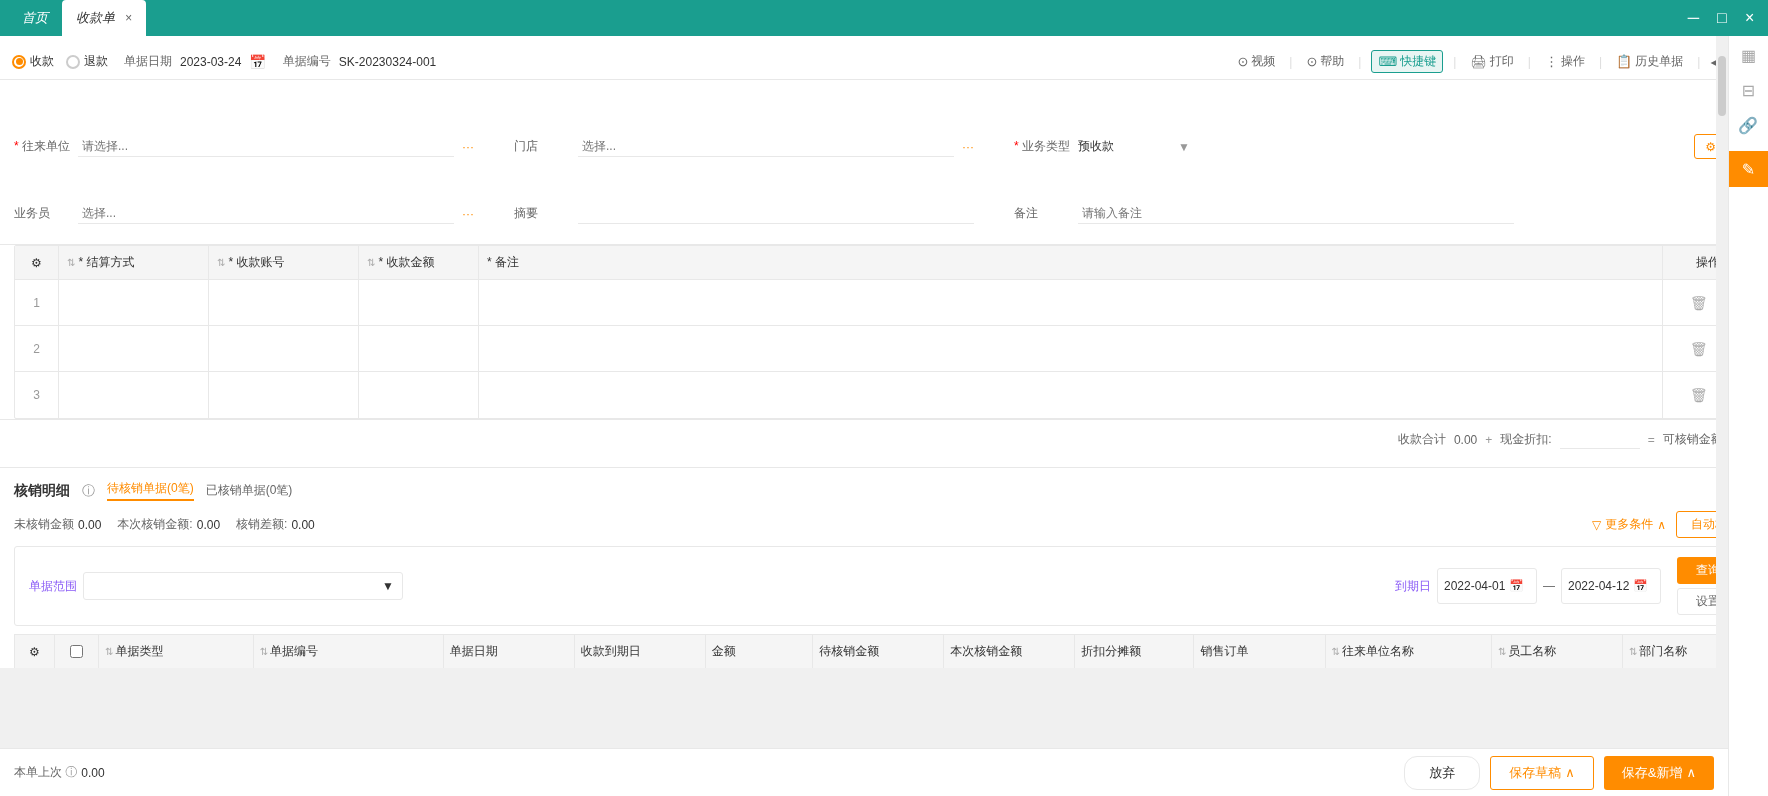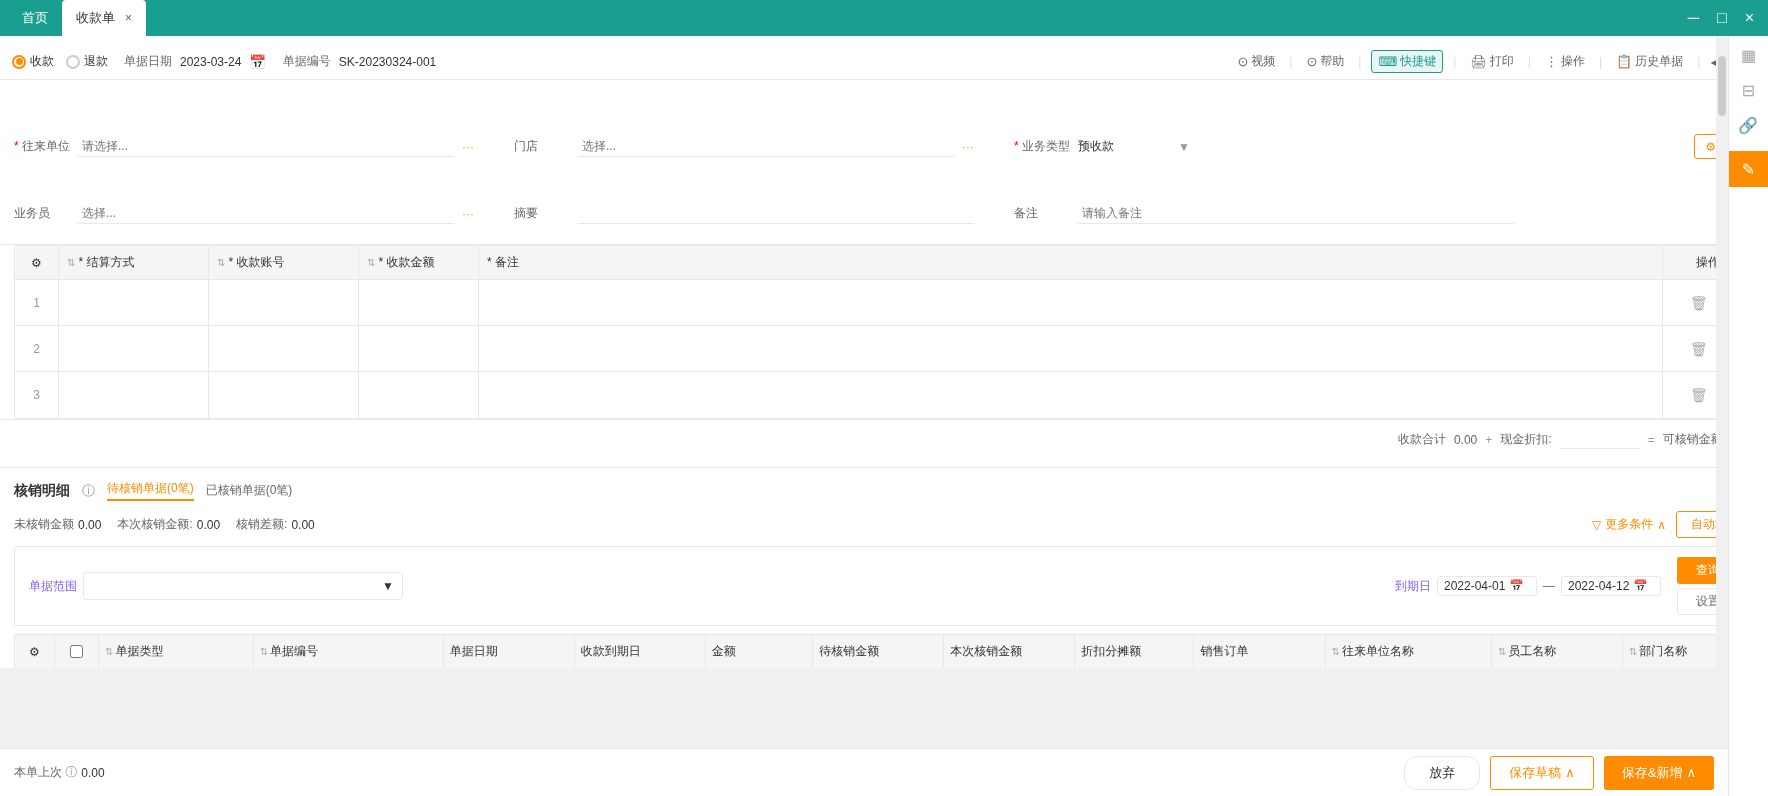--- a/index.html
+++ b/index.html
@@ -5,20 +5,21 @@
     * { box-sizing: border-box; margin: 0; padding: 0; }
     body { font-family: 'Microsoft YaHei', Arial, sans-serif; font-size: 12px; background: #f0f0f0; color: #333; width: 1768px; height: 796px; overflow: hidden; }
 
     
     .tab-bar {
       display: flex;
       align-items: center;
       background: #1a9e8f;
       height: 36px;
       padding: 0 8px;
+      font-style: italic;
     }
     .tab-home {
       color: #fff;
       padding: 0 14px;
       height: 36px;
       display: flex;
       align-items: center;
       font-size: 13px;
       cursor: pointer;
     }
@@ -401,21 +402,21 @@
     }
     .date-input {
       border: 1px solid #e8e8e8;
       padding: 4px 6px;
       border-radius: 3px;
       font-size: 12px;
       width: 100px;
       display: flex;
       align-items: center;
       gap: 4px;
-      height: 20px;
+      height: 36px;
       background: #fff;
     }
     .date-separator { color: #666; }
     .filter-actions {
       display: flex;
       flex-direction: column;
       gap: 4px;
     }
     .query-btn {
       background: #ff8c00;

